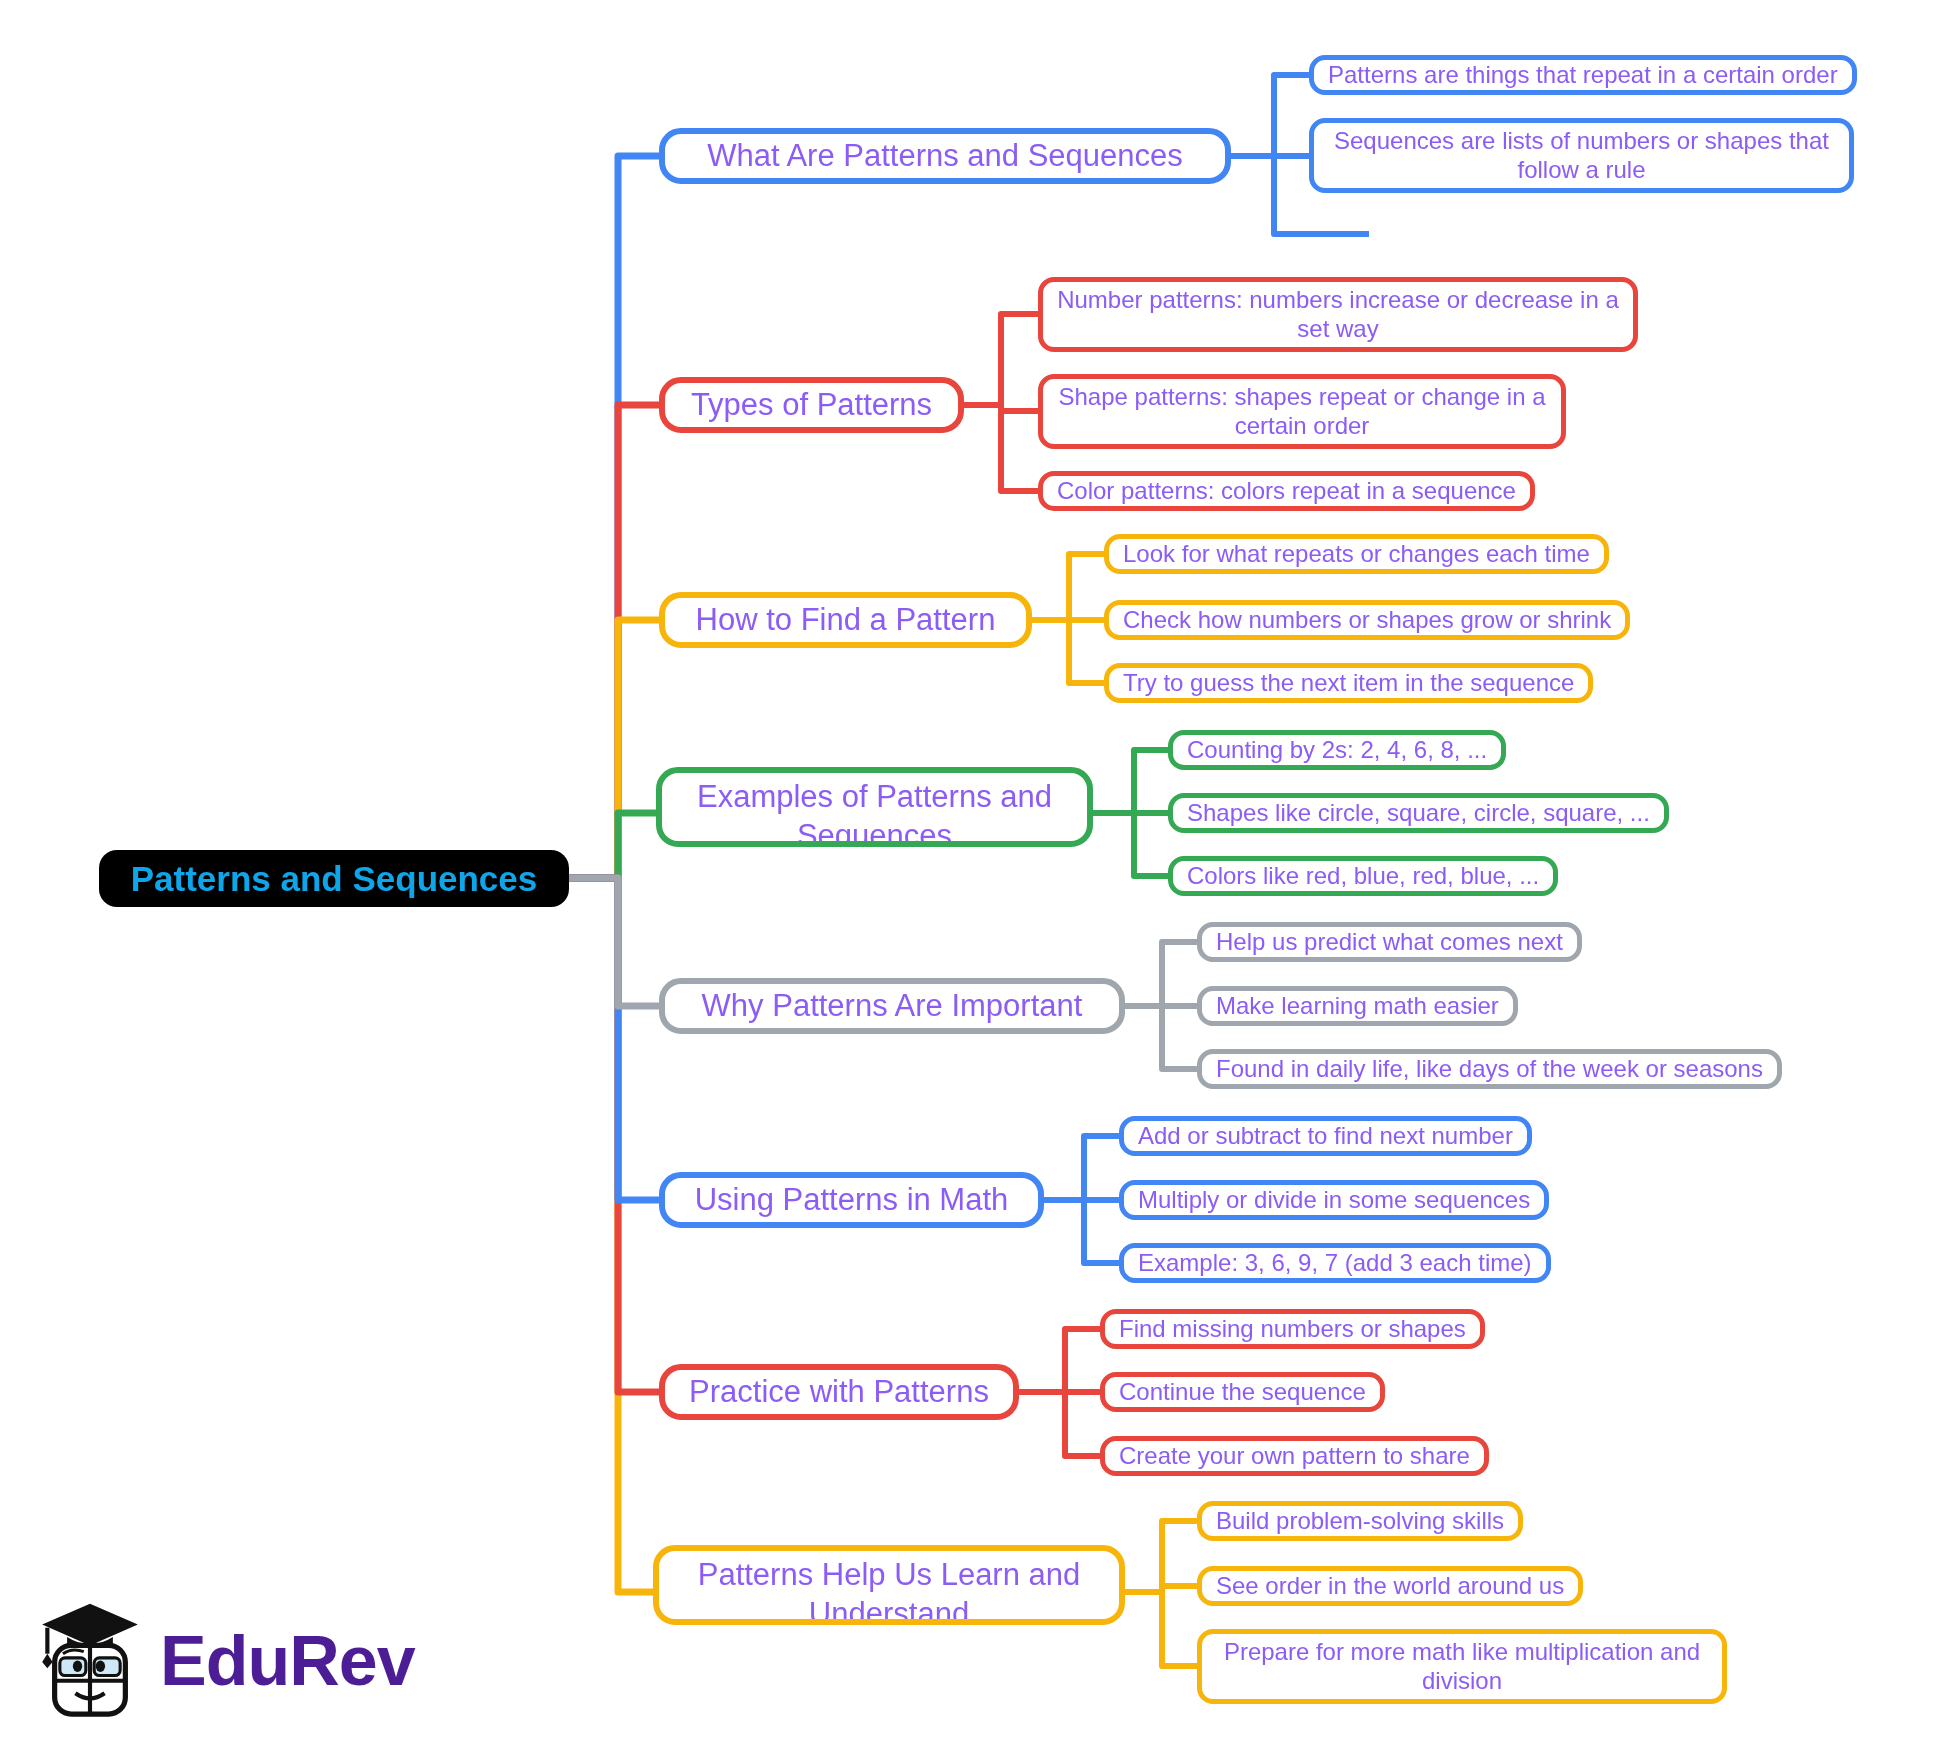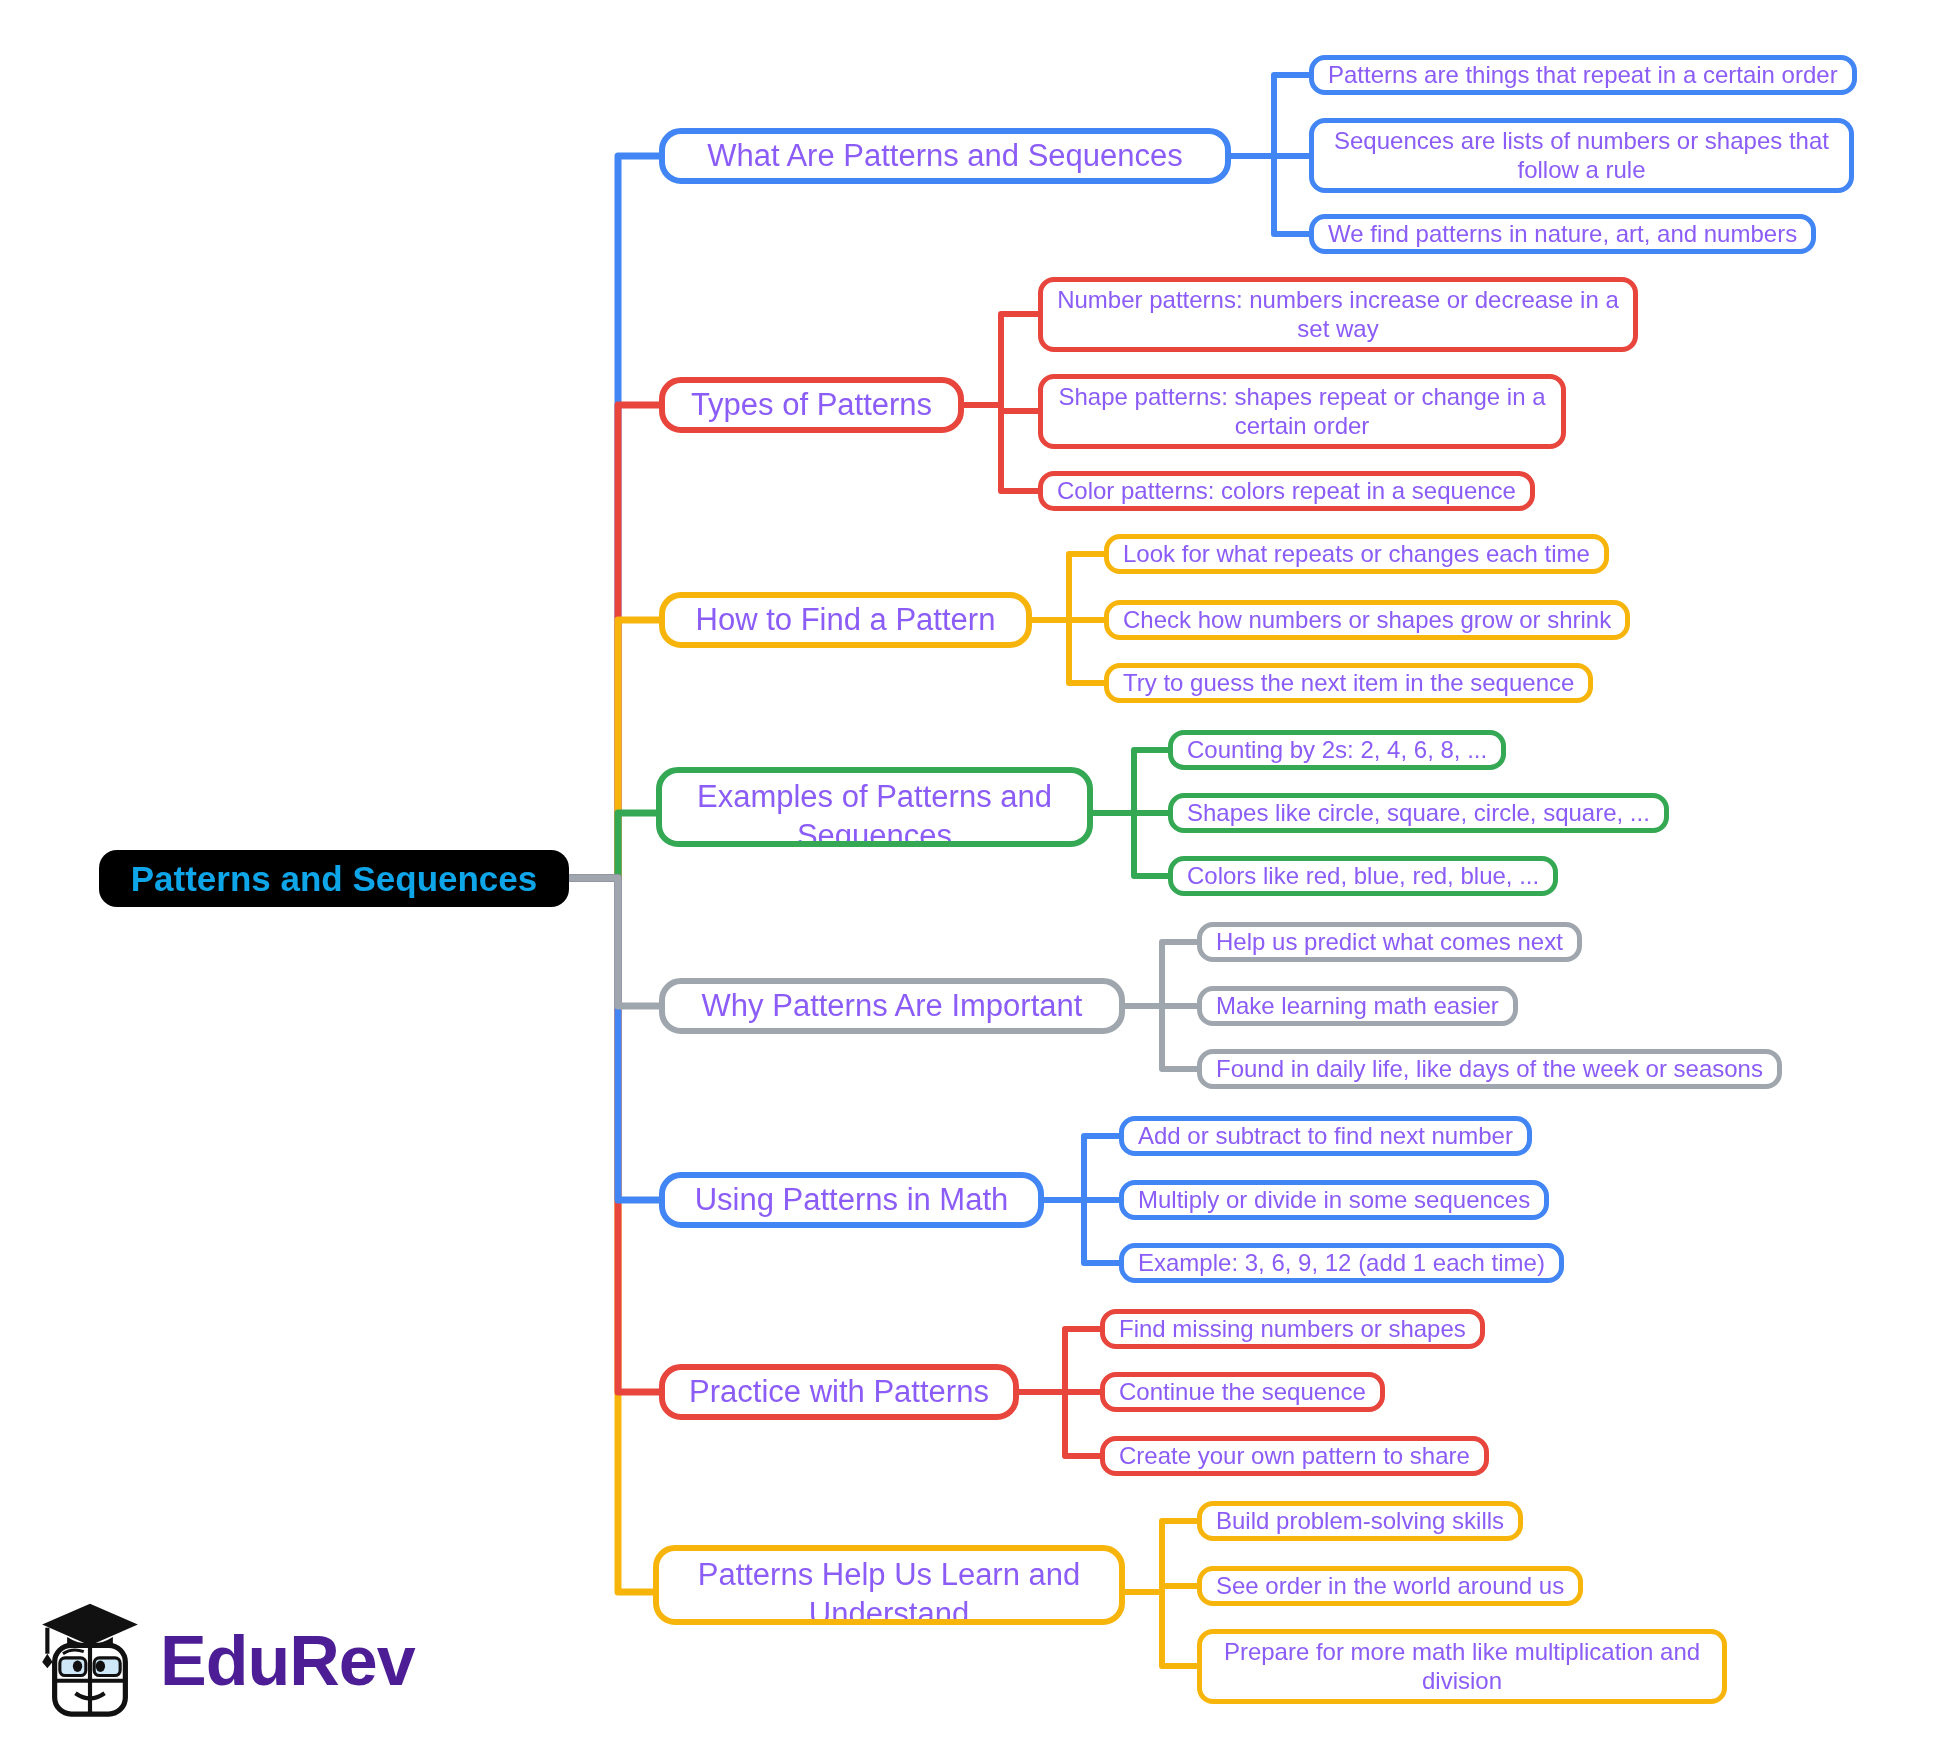--- a/index.html
+++ b/index.html
@@ -123,21 +123,20 @@
       <path d="M759 1592 H1162 V1586 H1257" stroke="#F7B50C" stroke-width="6"></path>
       <path d="M759 1592 H1162 V1666 H1257" stroke="#F7B50C" stroke-width="6"></path>
     </g>
   </svg>
 
   <div class="node root" style="left:99px;top:850px;width:470px;">Patterns and Sequences</div>
 
   <div class="node title b-blue" style="left:659px;top:128px;width:572px;">What Are Patterns and Sequences</div>
   <div class="node child b-blue" style="left:1309px;top:55px;">Patterns are things that repeat in a certain order</div>
   <div class="node child two b-blue" style="left:1309px;top:118px;width:545px;">Sequences are lists of numbers or shapes that follow a rule</div>
-  <div class="node child b-blue" style="left:1309px;top:214px;">We find patterns in nature, art, and numbers</div>
 
   <div class="node title b-red" style="left:659px;top:377px;width:305px;">Types of Patterns</div>
   <div class="node child two b-red" style="left:1038px;top:277px;width:600px;">Number patterns: numbers increase or decrease in a set way</div>
   <div class="node child two b-red" style="left:1038px;top:374px;width:528px;">Shape patterns: shapes repeat or change in a certain order</div>
   <div class="node child b-red" style="left:1038px;top:471px;">Color patterns: colors repeat in a sequence</div>
 
   <div class="node title b-yellow" style="left:659px;top:592px;width:373px;">How to Find a Pattern</div>
   <div class="node child b-yellow" style="left:1104px;top:534px;">Look for what repeats or changes each time</div>
   <div class="node child b-yellow" style="left:1104px;top:600px;">Check how numbers or shapes grow or shrink</div>
   <div class="node child b-yellow" style="left:1104px;top:663px;">Try to guess the next item in the sequence</div>
@@ -148,21 +147,21 @@
   <div class="node child b-green" style="left:1168px;top:856px;">Colors like red, blue, red, blue, ...</div>
 
   <div class="node title b-gray" style="left:659px;top:978px;width:466px;">Why Patterns Are Important</div>
   <div class="node child b-gray" style="left:1197px;top:922px;">Help us predict what comes next</div>
   <div class="node child b-gray" style="left:1197px;top:986px;">Make learning math easier</div>
   <div class="node child b-gray" style="left:1197px;top:1049px;">Found in daily life, like days of the week or seasons</div>
 
   <div class="node title b-blue" style="left:659px;top:1172px;width:385px;">Using Patterns in Math</div>
   <div class="node child b-blue" style="left:1119px;top:1116px;">Add or subtract to find next number</div>
   <div class="node child b-blue" style="left:1119px;top:1180px;">Multiply or divide in some sequences</div>
-  <div class="node child b-blue" style="left:1119px;top:1243px;">Example: 3, 6, 9, 12 (add 1 each time)</div>
+  <div class="node child b-blue" style="left:1119px;top:1243px;">Example: 3, 6, 9, 7 (add 3 each time)</div>
 
   <div class="node title b-red" style="left:659px;top:1364px;width:360px;">Practice with Patterns</div>
   <div class="node child b-red" style="left:1100px;top:1309px;">Find missing numbers or shapes</div>
   <div class="node child b-red" style="left:1100px;top:1372px;">Continue the sequence</div>
   <div class="node child b-red" style="left:1100px;top:1436px;">Create your own pattern to share</div>
 
   <div class="node title two b-yellow" style="left:653px;top:1545px;width:472px;">Patterns Help Us Learn and Understand</div>
   <div class="node child b-yellow" style="left:1197px;top:1501px;">Build problem-solving skills</div>
   <div class="node child b-yellow" style="left:1197px;top:1566px;">See order in the world around us</div>
   <div class="node child two b-yellow" style="left:1197px;top:1629px;width:530px;">Prepare for more math like multiplication and division</div>

